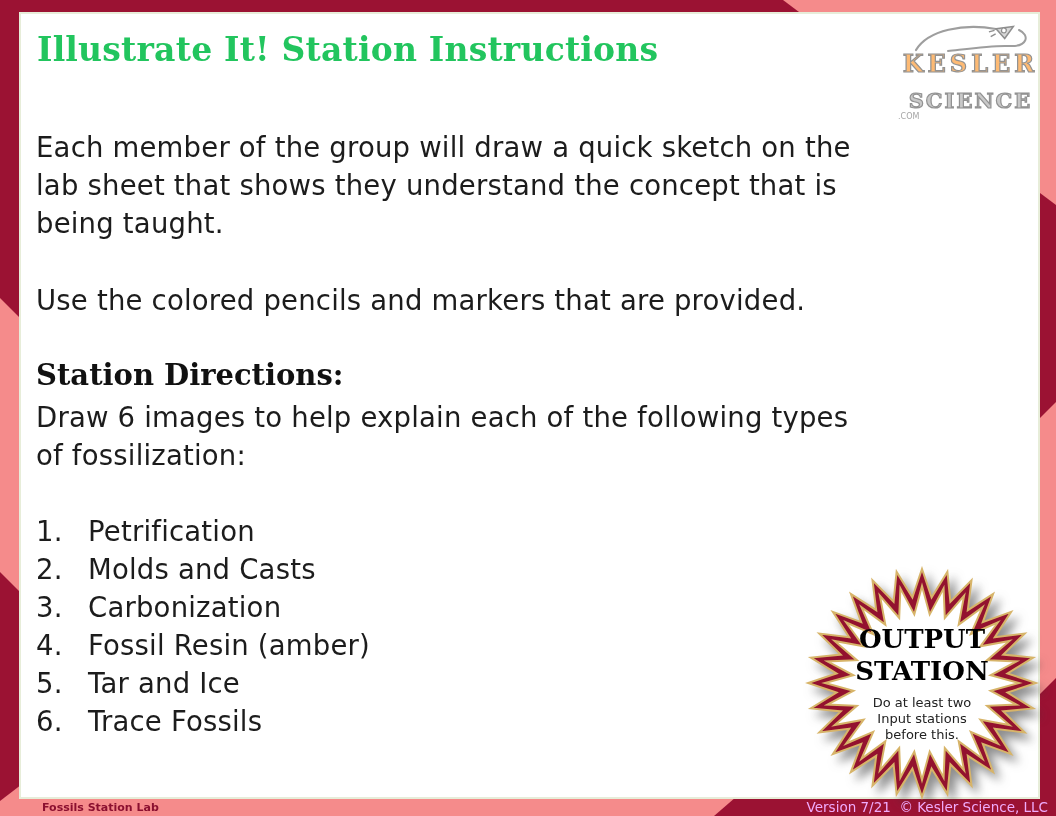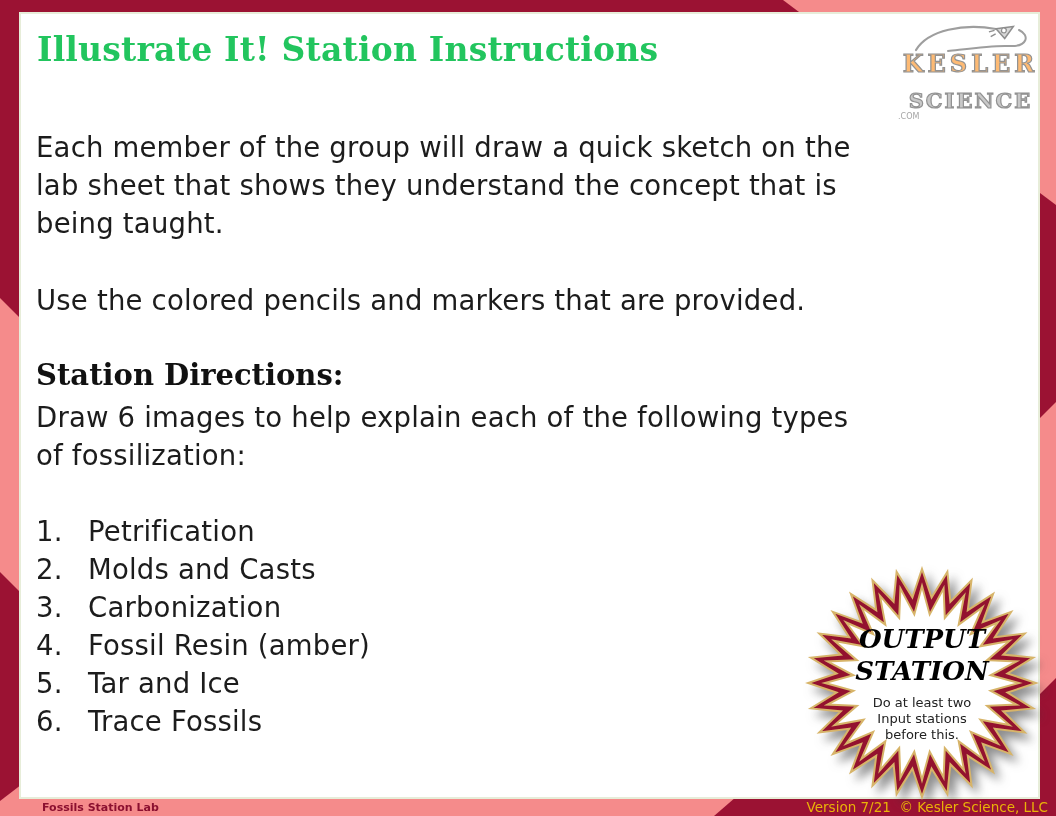--- a/index.html
+++ b/index.html
@@ -51,30 +51,30 @@
   .list-num{width:52px;flex:0 0 52px;}
   
   #badge{position:absolute;left:805px;top:566px;width:234px;height:234px;}
   #badge svg{position:absolute;left:0;top:0;filter:drop-shadow(6px 7px 5px rgba(50,50,50,.55));}
   #badge-text{
     position:absolute;left:0;top:0;width:234px;height:234px;
     display:flex;flex-direction:column;align-items:center;justify-content:center;
     text-align:center;
   }
   .badge-big{
-    font-family:"DejaVu Serif", serif;font-weight:bold;font-size:26px;line-height:32px;color:#000;font-style:italic;
+    font-family:"DejaVu Serif", serif;font-weight:bold;font-size:26px;line-height:32px;color:#000;
   }
   .badge-note{font-size:13px;line-height:16px;color:#222;}
   #badge-note-block{margin-top:8px;}
   
   #footer-left{
     position:absolute;left:42px;top:801px;font-size:11px;font-weight:bold;color:#8B1030;line-height:14px;
   }
   #footer-right{
-    position:absolute;right:8px;top:799px;font-size:13.5px;color:#eab308;line-height:16px;white-space:pre;
+    position:absolute;right:8px;top:799px;font-size:13.5px;color:#f0abfc;line-height:16px;white-space:pre;
   }
 </style>
 </head>
 <body>
 
 <div id="slide">
 
   <div class="ribbon" id="ribbon-topright"></div>
   <div class="ribbon" id="ribbon-right"></div>
   <div class="ribbon" id="ribbon-left"></div>

